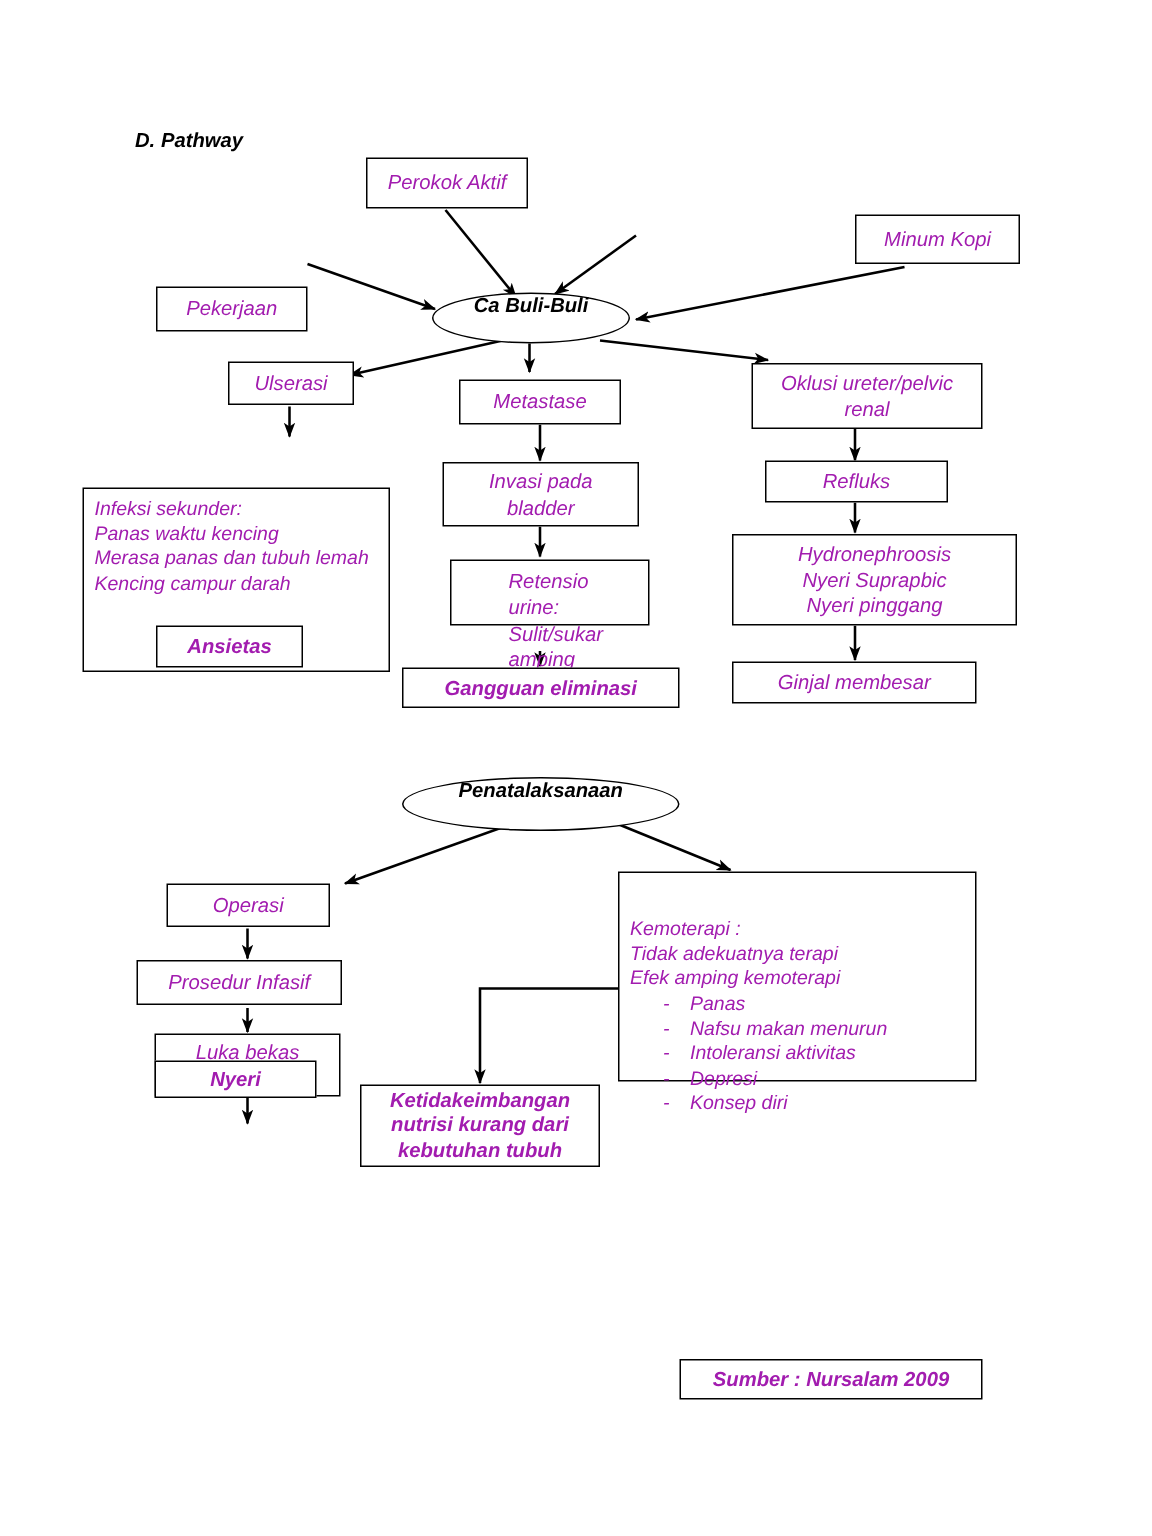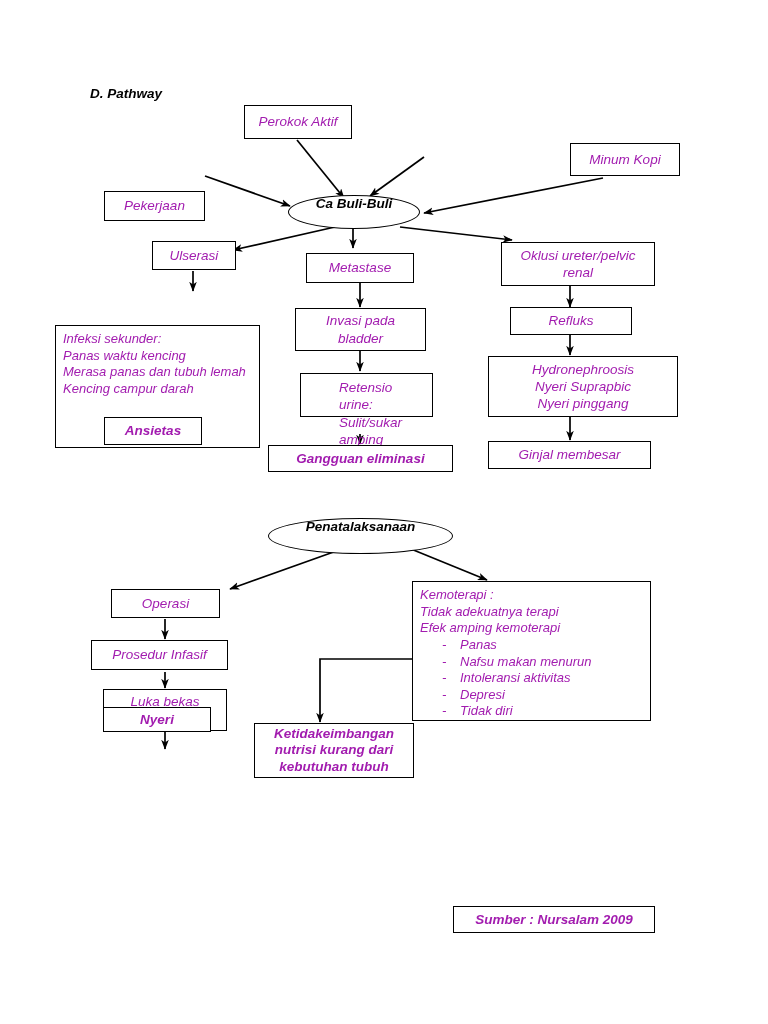--- a/index.html
+++ b/index.html
@@ -215,26 +215,26 @@
   </div>
 
   <div class="node" style="left:103px; top:689px; width:124px; height:42px;">
     <span>Luka bekas operasi</span>
   </div>
 
   <div class="node bold" style="left:103px; top:707px; width:108px; height:25px;">
     <span>Nyeri</span>
   </div>
 
-  <div class="node bold" style="left:240px; top:723px; width:160px; height:55px; line-height:1.22;margin-left:14px;">
+  <div class="node bold" style="left:240px; top:723px; width:160px; height:55px; line-height:1.22;">
     <span>Ketidakeimbangan nutrisi kurang dari kebutuhan tubuh</span>
   </div>
 
   <div class="node left" style="left:412px; top:581px; width:239px; height:140px; font-size:13px;">
-    <div style="width:100%;">
+    <div style="width:100%;margin-top:24px;">
       <span class="line-block">Kemoterapi :</span>
       <span class="line-block">Tidak adekuatnya terapi</span>
       <span class="line-block">Efek amping kemoterapi</span>
       <ul class="kemo-list">
         <li>
           <span class="kemo-dash">-</span>
           <span>Panas</span>
         </li>
         <li>
           <span class="kemo-dash">-</span>
@@ -243,21 +243,21 @@
         <li>
           <span class="kemo-dash">-</span>
           <span>Intoleransi aktivitas</span>
         </li>
         <li>
           <span class="kemo-dash">-</span>
           <span>Depresi</span>
         </li>
         <li>
           <span class="kemo-dash">-</span>
-          <span>Tidak diri</span>
+          <span>Konsep diri</span>
         </li>
       </ul>
     </div>
   </div>
 
   <div class="node bold" style="left:453px; top:906px; width:202px; height:27px;">
     <span>Sumber : Nursalam 2009</span>
   </div>
 
 </div>

